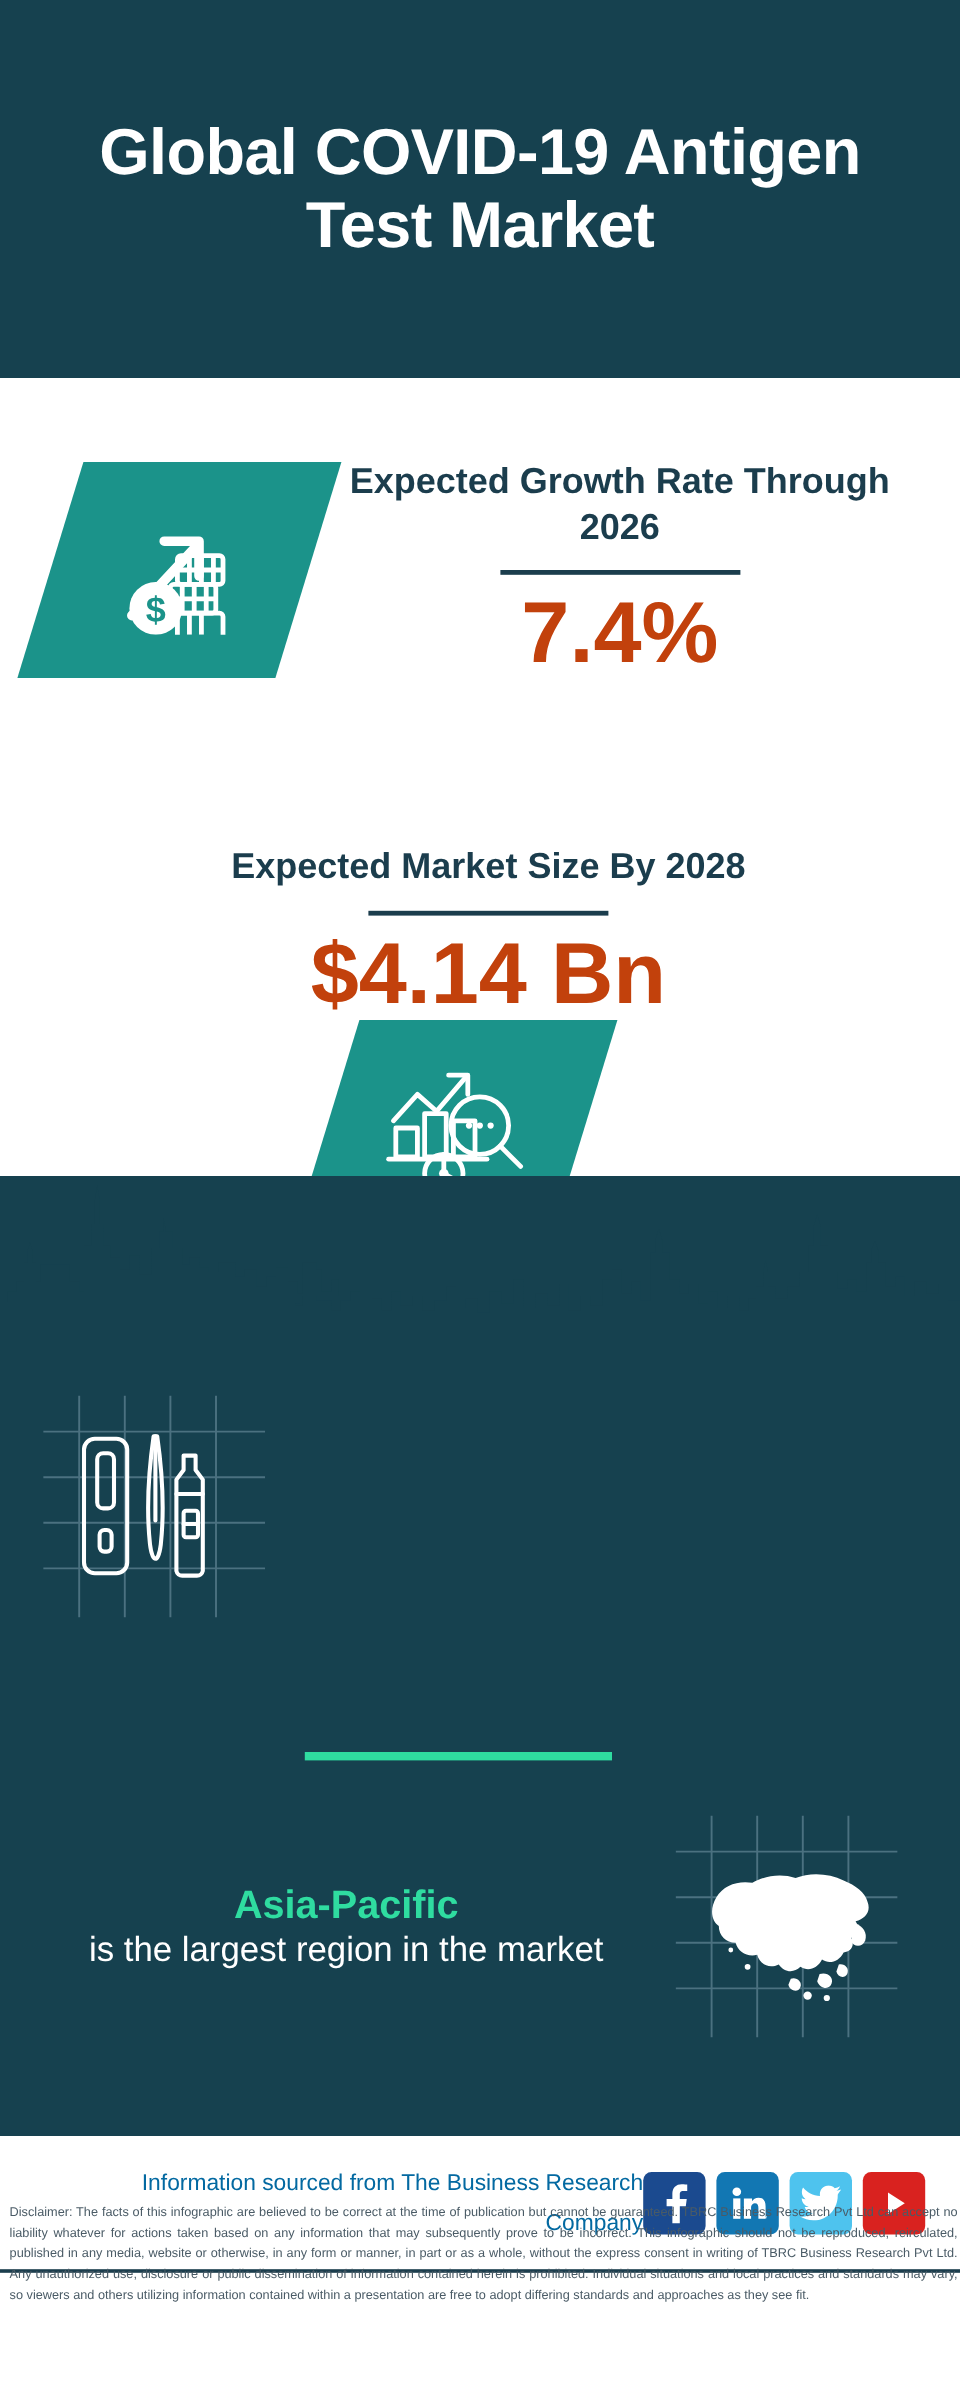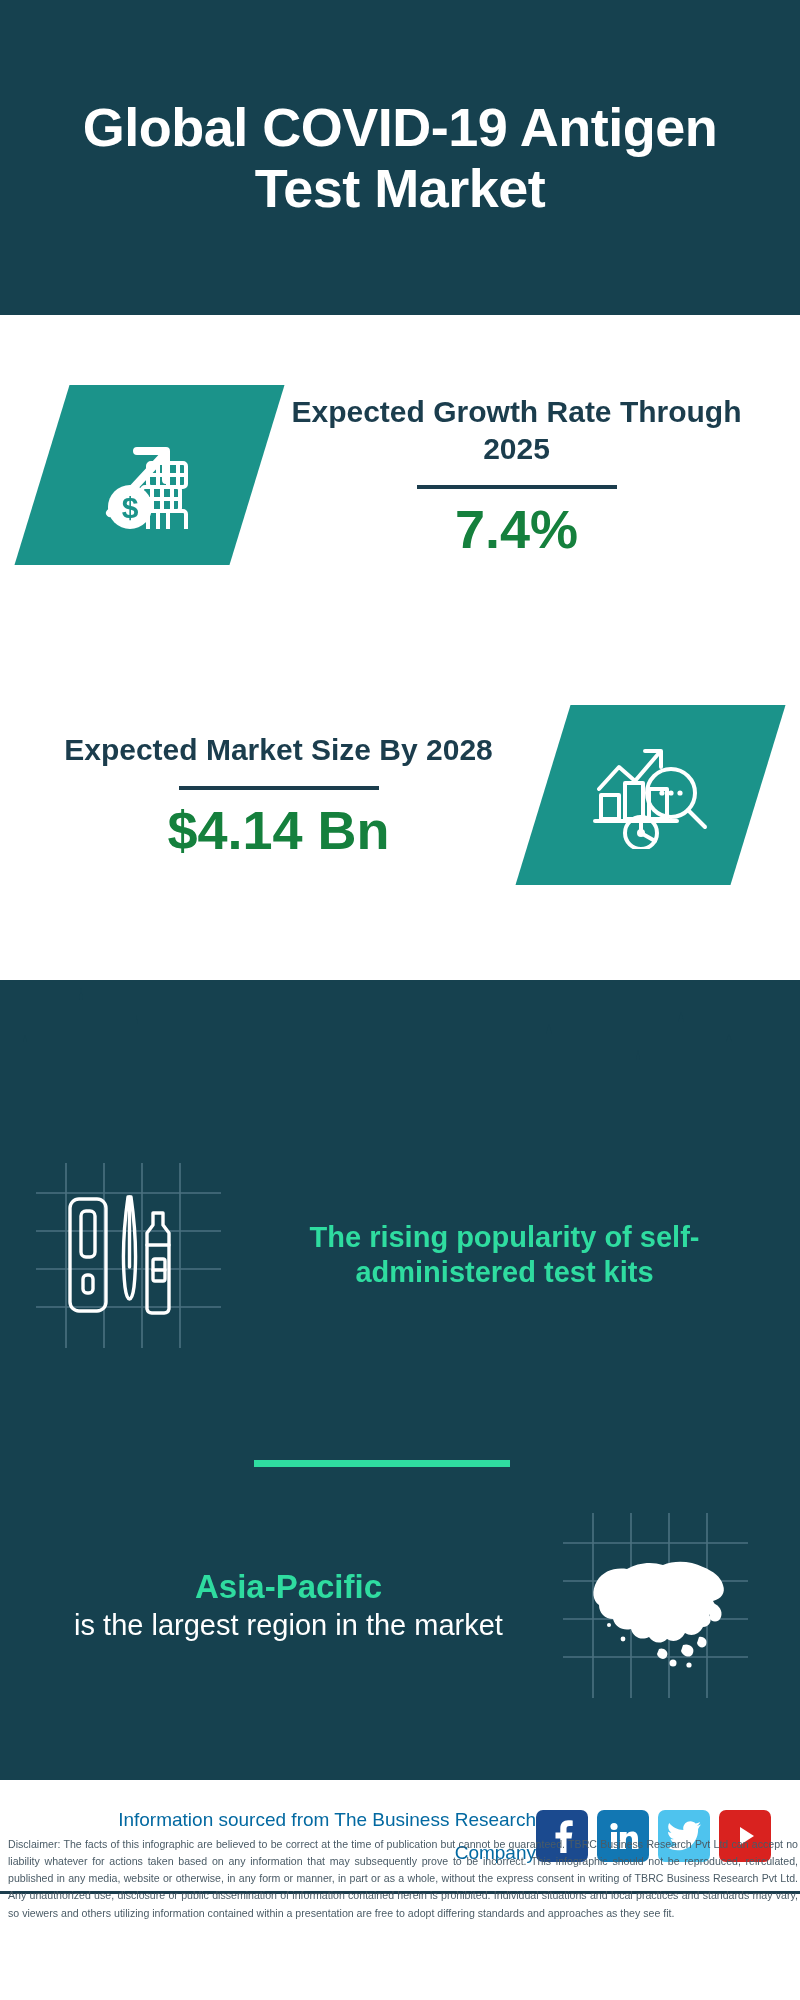--- a/index.html
+++ b/index.html
@@ -27,21 +27,21 @@
     letter-spacing:-0.5px;
     padding:0 30px;
   }
 
   
   .stat {
     position:absolute; left:0; width:800px;
     display:flex; align-items:center;
   }
   .stat-1 { top:345px; height:260px; }
-  .stat-2 { top:665px; height:260px; }
+  .stat-2 { top:704px; height:260px;flex-direction:column; }
 
   .badge {
     width:215px; height:180px;
     background:#1b938a;
     transform:skewX(-17deg);
     display:flex; align-items:center; justify-content:center;
     flex:0 0 auto;
   }
   .badge > .glyph { transform:skewX(17deg); display:block; }
 
@@ -56,22 +56,22 @@
     color:#1b3d4d;
     font-size:30px;
     font-weight:bold;
     line-height:1.25;
   }
   .rule {
     width:200px; height:4px; background:#1b3d4d;
     margin:17px auto 12px auto;
   }
   .stat-value {
-    color:#15803d;
-    font-size:54px;
+    color:#c2410c;
+    font-size:72px;
     font-weight:bold;
     line-height:1.05;
   }
 
   
   .dark-panel {
     position:absolute; left:0; top:980px; width:800px; height:800px;
     background:#16414f;
   }
   .skyline {
@@ -179,21 +179,21 @@
             <line x1="68" y1="94" x2="68" y2="112"></line>
             <line x1="78" y1="94" x2="78" y2="112"></line>
           </g>
 
           <circle cx="40" cy="90" r="22" fill="#ffffff"></circle>
           <text x="40" y="101" font-family="Liberation Sans, sans-serif" font-size="30" font-weight="bold" fill="#1b938a" text-anchor="middle">$</text>
         </svg>
       </span>
     </div>
     <div class="stat-text">
-      <div class="stat-label">Expected Growth Rate Through 2025</div>
+      <div class="stat-label">Expected Growth Rate Through 2026</div>
       <div class="rule"></div>
       <div class="stat-value">7.4%</div>
     </div>
   </div>
 
   <div class="stat stat-2">
     <div class="stat-text">
       <div class="stat-label">Expected Market Size By 2028</div>
       <div class="rule"></div>
       <div class="stat-value">$4.14 Bn</div>
@@ -270,21 +270,20 @@
         <path d="M92 34 C88 62 86 96 89 124 C91 140 96 140 98 124 C101 96 99 62 95 34 Z"></path>
         <line x1="93.5" y1="34" x2="93.5" y2="104"></line>
 
         <path d="M117 50 L127 50 L127 62 L133 70 L133 146 A5 5 0 0 1 128 150 L116 150 A5 5 0 0 1 111 146 L111 70 L117 62 Z"></path>
         <line x1="111" y1="82" x2="133" y2="82"></line>
         <rect x="117" y="96" width="12" height="22" rx="2"></rect>
         <line x1="117" y1="107" x2="129" y2="107"></line>
       </svg>
     </div>
     <div class="drow-text">
-      <span class="hl">The rising popularity of self-administered test kits</span>
     </div>
   </div>
 
   <div class="mid-divider"></div>
 
   <div class="drow drow-region">
     <div class="drow-text">
       <span class="hl hl-big">Asia-Pacific</span>
       <span class="sub">is the largest region in the market</span>
     </div>

